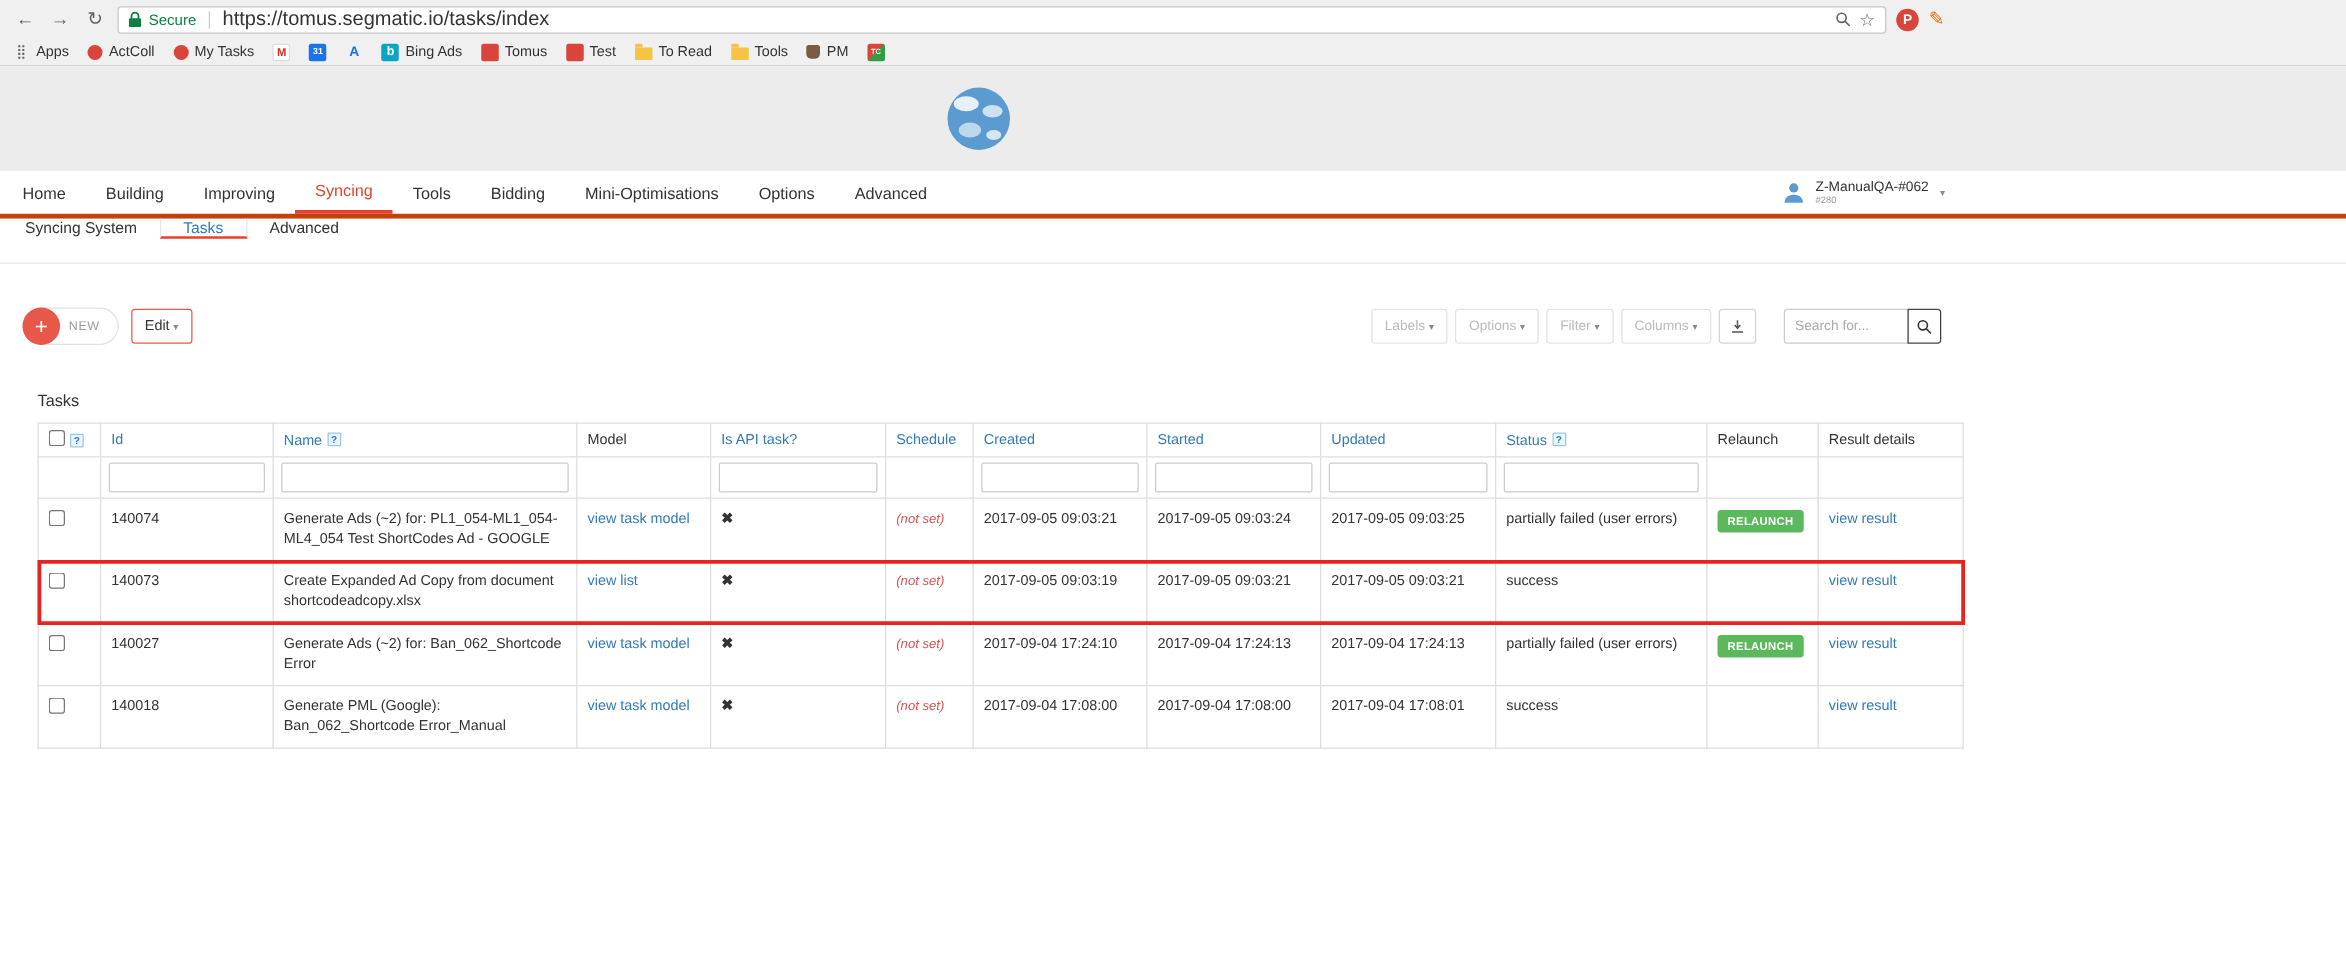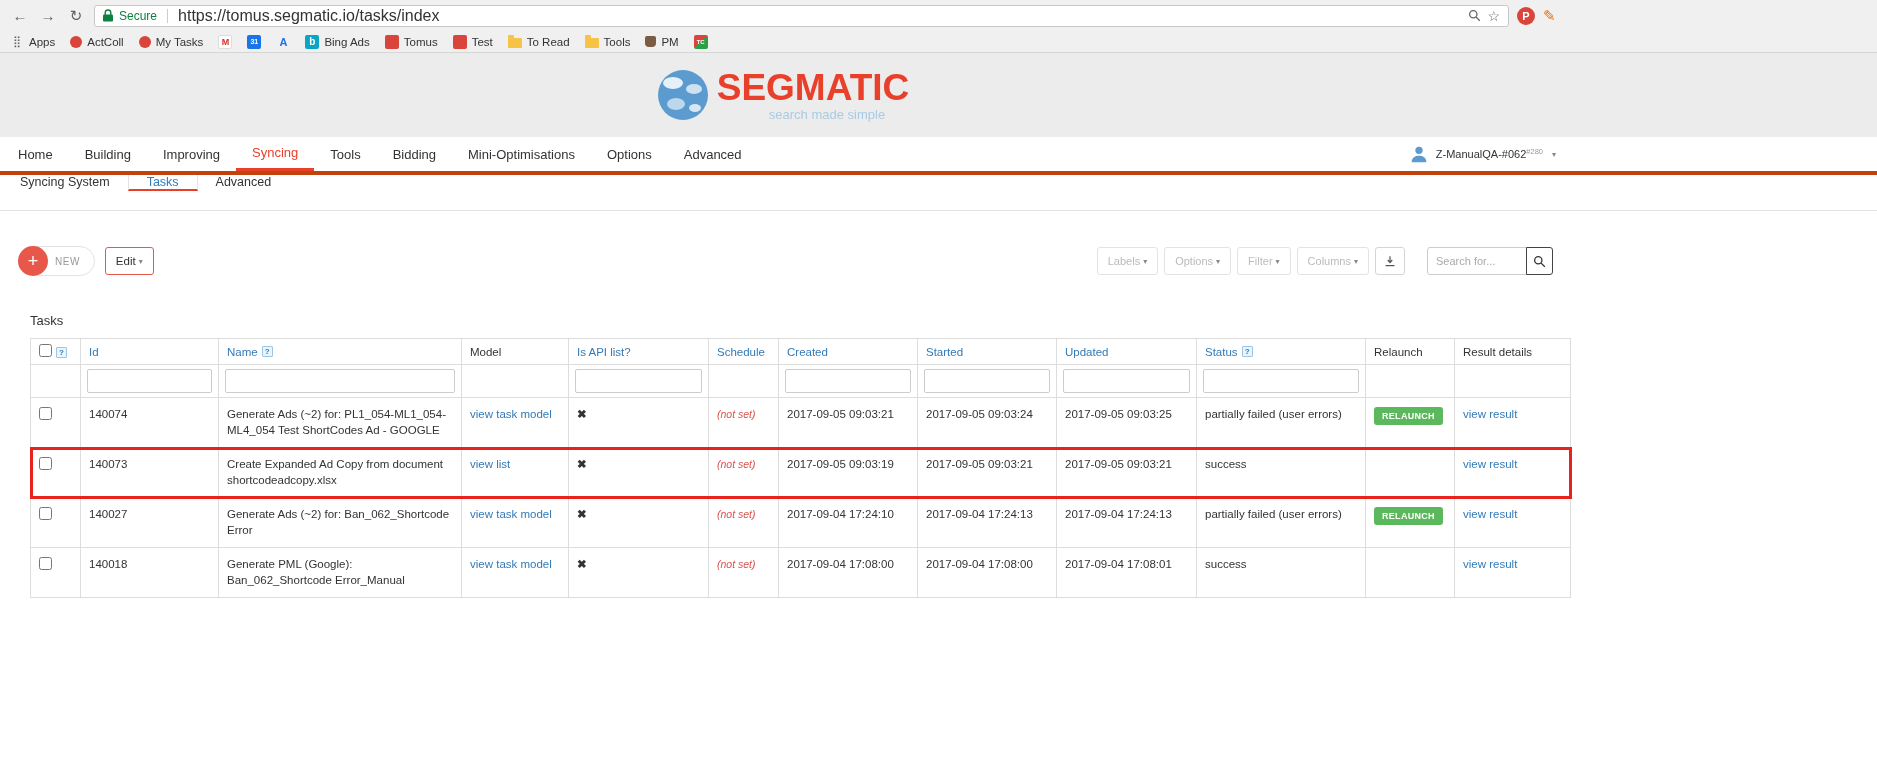--- a/index.html
+++ b/index.html
@@ -40,21 +40,21 @@
   .logo-col{display:flex;flex-direction:column}
   .logo-text{font-size:37px;font-weight:bold;color:#e8402a;letter-spacing:0;line-height:1}
   .tagline{font-size:13px;color:#a9cbe3;margin-top:1px;text-align:center;padding-left:28px}
 
   
   .mainnav{background:#fff;border-bottom:4px solid #c2410c;height:38px}
   .mainnav .page-c{height:100%;display:flex;align-items:stretch;padding-left:2px;position:relative}
   .nav-item{padding:0 16px;font-size:13px;color:#333;display:flex;align-items:center;cursor:pointer}
   .nav-item.active{color:#e8402a;border-bottom:3px solid #e8402a}
   .user-widget{position:absolute;right:10px;top:0;height:100%;display:flex;align-items:center;gap:6px;cursor:pointer}
-  .user-col{display:flex;flex-direction:row;line-height:1.1}
+  .user-col{display:flex;flex-direction:column;line-height:1.1}
   .user-name{font-size:11px;color:#333}
   .user-id{font-size:7.5px;color:#999}
   .caret{font-size:8px;color:#888;margin-left:3px}
 
   .subnav{background:#fff;border-bottom:1px solid #e3e3e3;height:36px}
   .subnav .page-c{height:100%;display:flex;align-items:flex-start;padding-left:2px}
   .subnav-item{padding:0 18px;font-size:12.5px;color:#333;display:flex;align-items:center;cursor:pointer}
   .subnav-item.active{color:#337ab7;border-left:1px solid #e3e3e3;border-right:1px solid #e3e3e3;border-bottom:2px solid #e8402a}
 
   
@@ -171,24 +171,20 @@
 <div class="header-band">
   <div class="page-c">
     <div class="logo">
       <svg width="52" height="52" viewBox="0 0 52 52">
         <circle cx="26" cy="26" r="25" fill="#5b9bd0"></circle>
         <ellipse cx="16" cy="14" rx="10" ry="6" fill="#fff" opacity="0.85"></ellipse>
         <ellipse cx="37" cy="20" rx="8" ry="5" fill="#fff" opacity="0.7"></ellipse>
         <ellipse cx="19" cy="35" rx="9" ry="6" fill="#fff" opacity="0.6"></ellipse>
         <ellipse cx="38" cy="39" rx="6" ry="4" fill="#fff" opacity="0.75"></ellipse>
       </svg>
-      <div class="logo-col">
-        <span class="logo-text">SEGMATIC</span>
-        <span class="tagline">search made simple</span>
-      </div>
     </div>
   </div>
 </div>
 
 <div class="mainnav">
   <div class="page-c" id="mainnav-items">
     <div class="nav-item">Home</div>
       <div class="nav-item">Building</div>
       <div class="nav-item">Improving</div>
       <div class="nav-item active">Syncing</div>
@@ -280,21 +276,21 @@
           <col style="width: 169px;">
           <col style="width: 89px;">
           <col style="width: 116px;">
         </colgroup>
         <thead>
           <tr>
             <th><input type="checkbox" style=""><span class="help">?</span></th>
             <th><span class="sort-link">Id</span></th>
             <th><span class="sort-link">Name</span><span class="help">?</span></th>
             <th><span>Model</span></th>
-            <th><span class="sort-link">Is API list?</span></th>
+            <th><span class="sort-link">Is API task?</span></th>
             <th><span class="sort-link">Schedule</span></th>
             <th><span class="sort-link">Created</span></th>
             <th><span class="sort-link">Started</span></th>
             <th><span class="sort-link">Updated</span></th>
             <th><span class="sort-link">Status</span><span class="help">?</span></th>
             <th><span>Relaunch</span></th>
             <th><span>Result details</span></th>
           </tr>
           <tr class="filter-row">
             <td></td>

